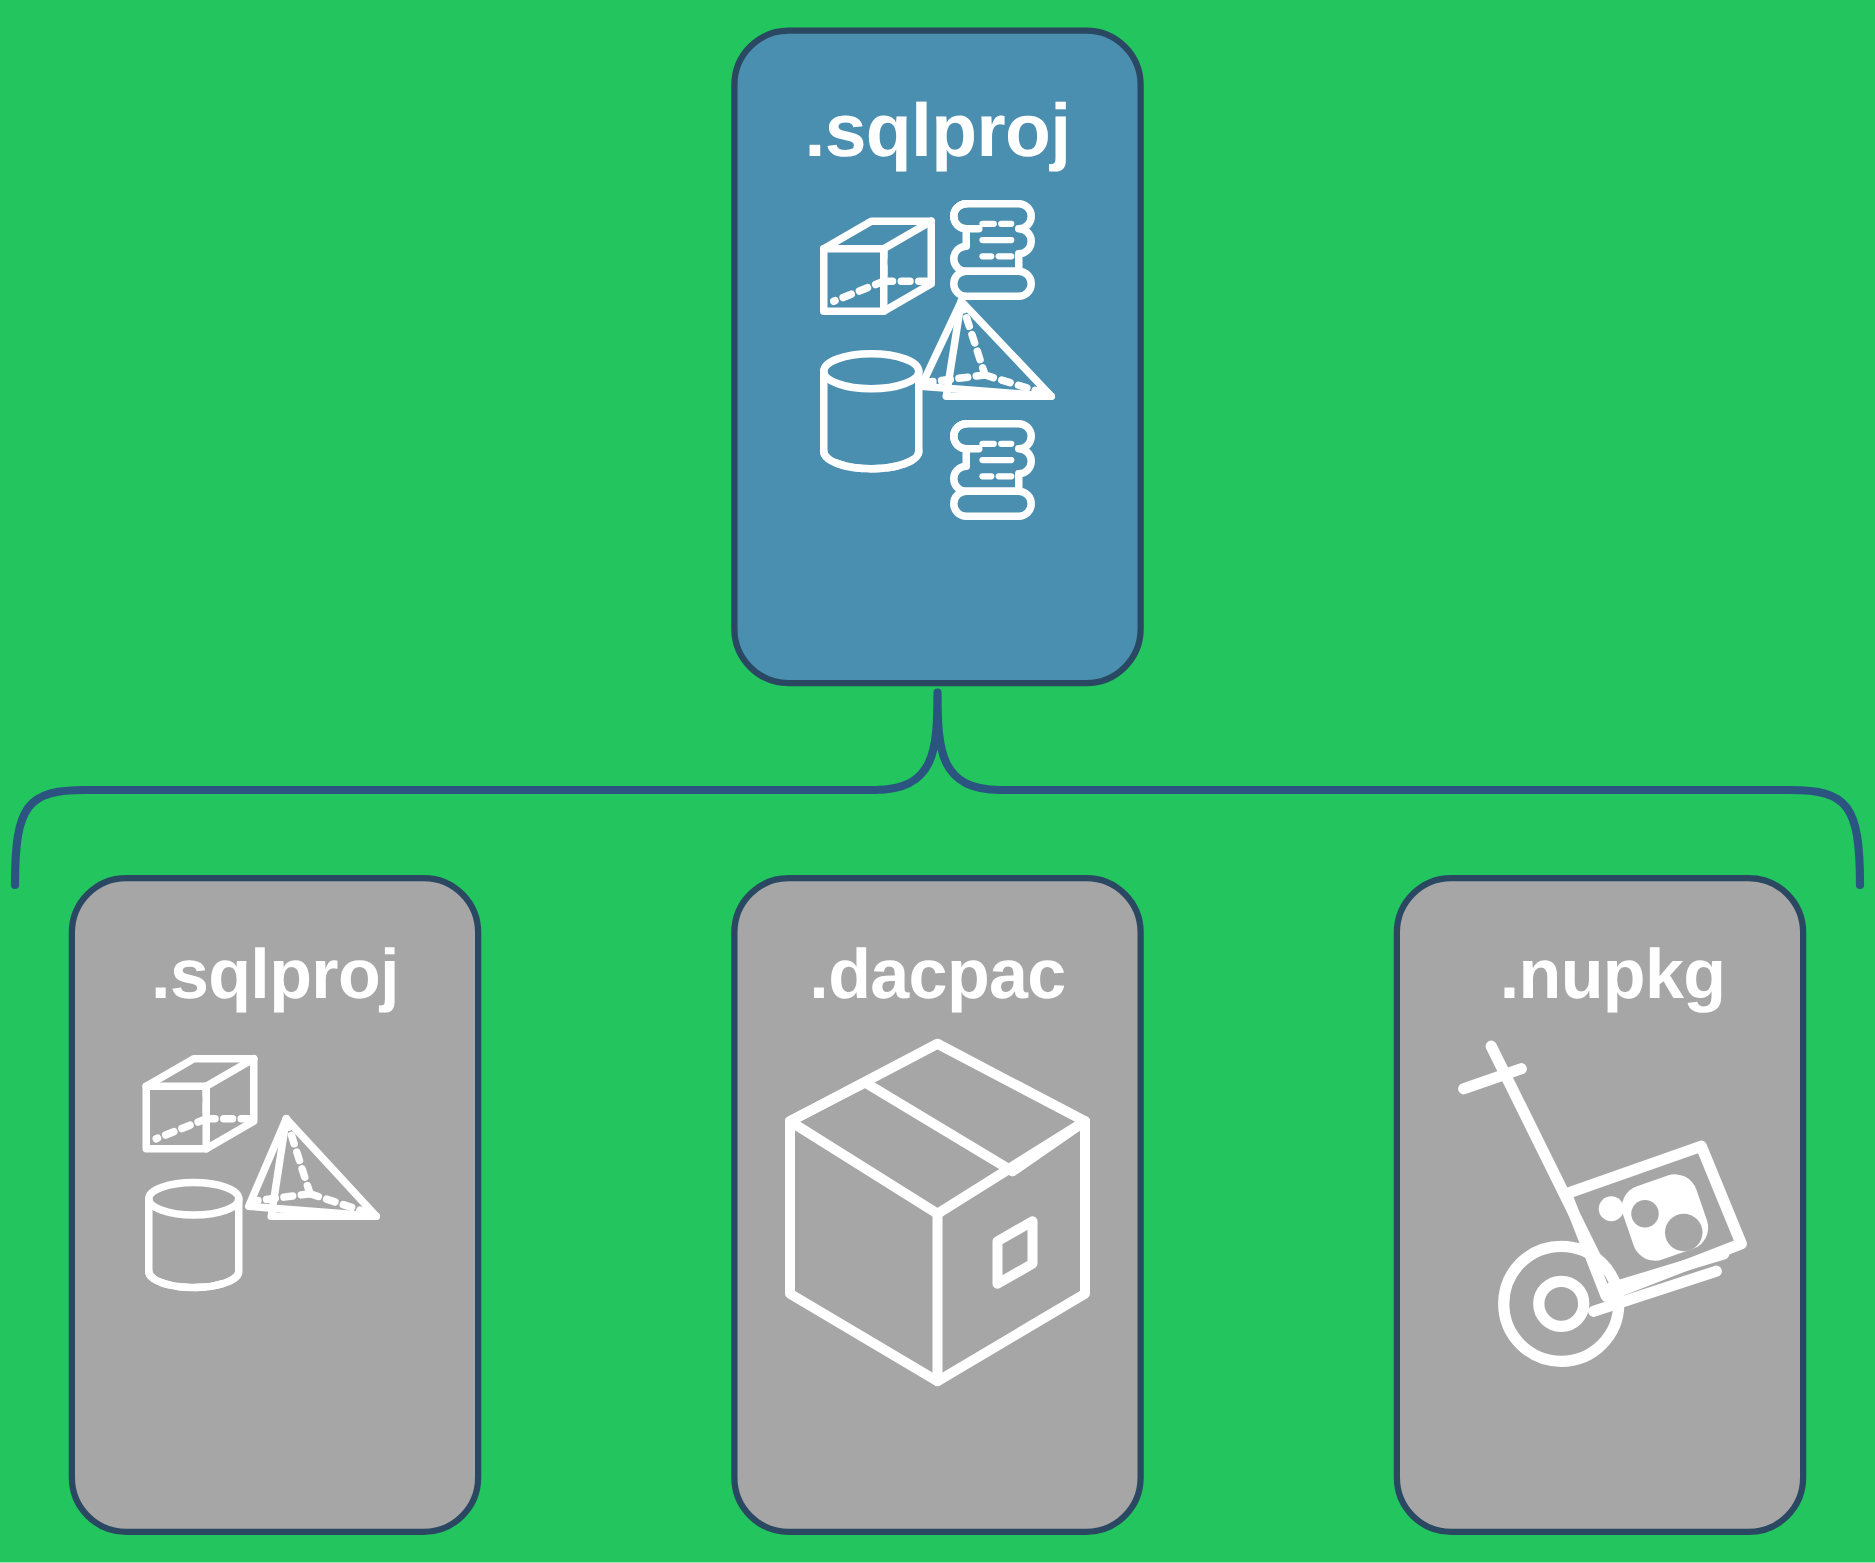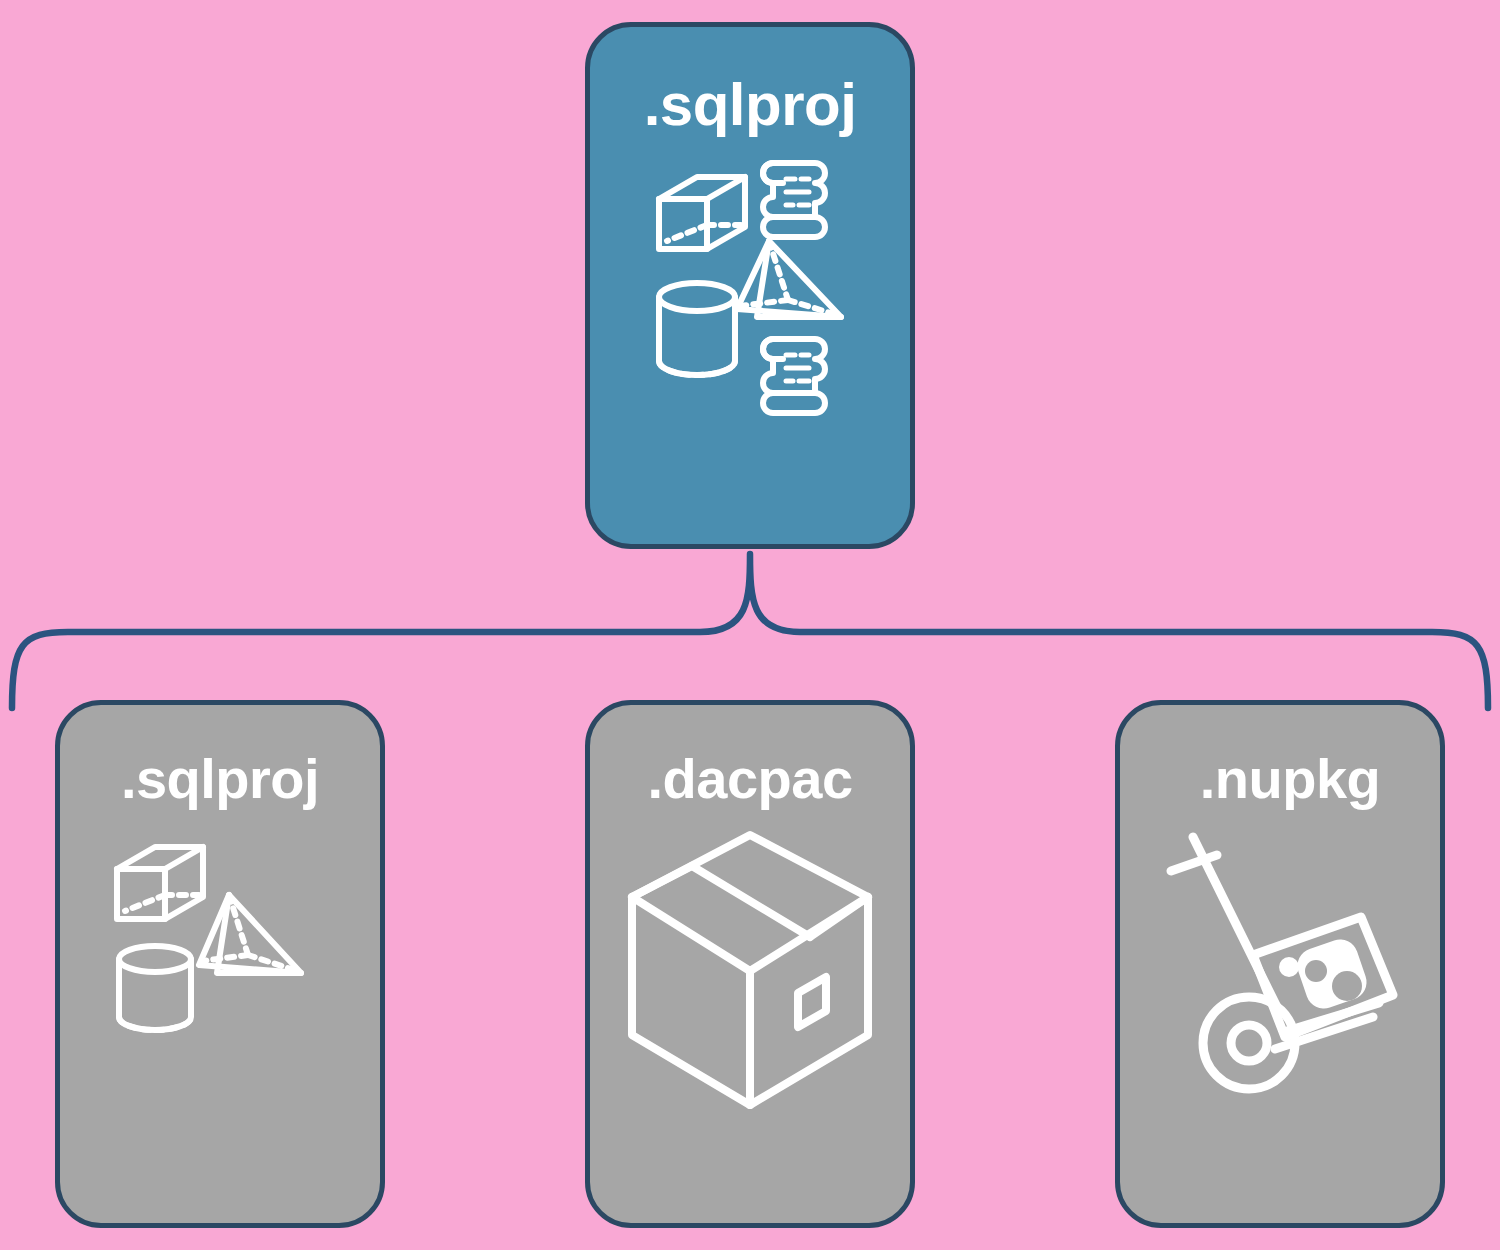--- a/index.html
+++ b/index.html
@@ -8,21 +8,21 @@
     padding: 0;
     background: #ffffff;
   }
   body {
     font-family: "Liberation Sans", sans-serif;
   }
   #stage {
     position: relative;
     width: 1500px;
     height: 1250px;
-    background: #f9a8d4;
+    background: #22c55e;
     overflow: hidden;
   }
 
   
   .card {
     position: absolute;
     box-sizing: border-box;
     border: 5px solid #2b4863;
     border-radius: 46px;
     display: flex;

